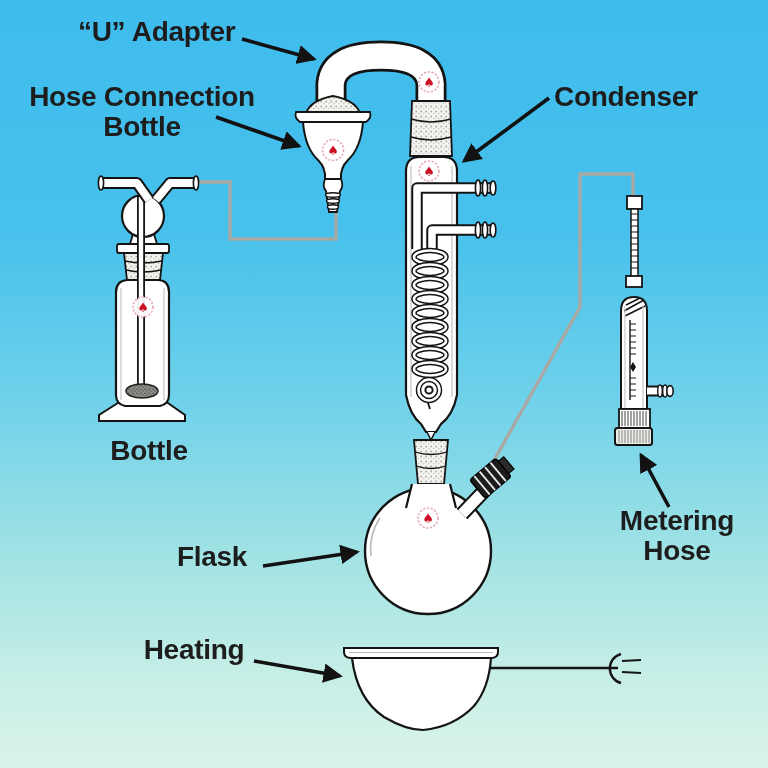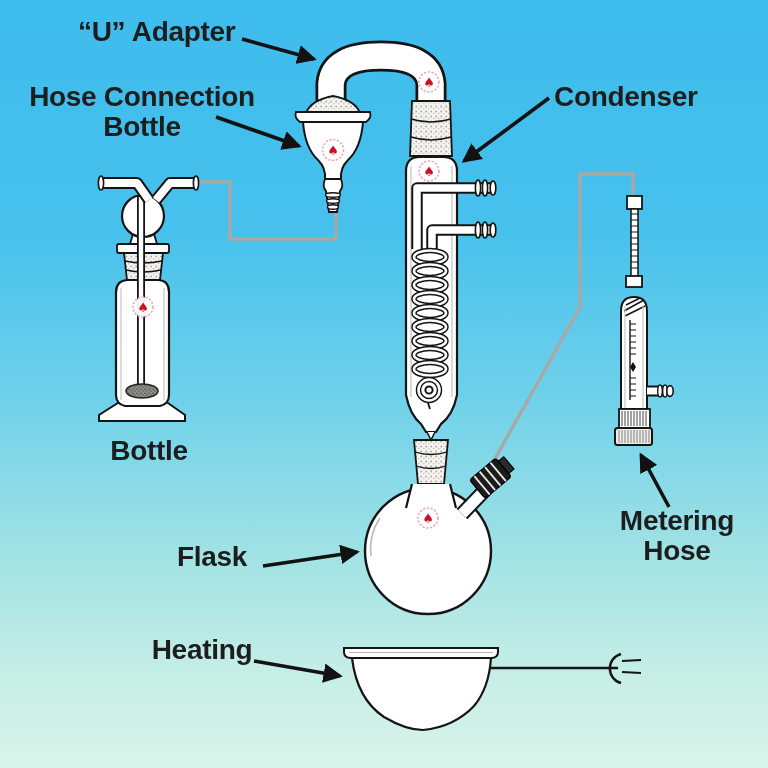--- a/index.html
+++ b/index.html
@@ -229,17 +229,17 @@
 
   <div class="lbl" style="left:177px; top:542px;">
     <div>Flask</div>
   </div>
 
   <div class="lbl center" style="left:599px; top:506px; width:156px;">
     <div>Metering</div>
     <div>Hose</div>
   </div>
 
-  <div class="lbl center" style="left:130px; top:635px; width:144px;text-align:center;">
+  <div class="lbl center" style="left:122px; top:635px; width:144px;text-align:center;">
     <div>Heating</div>
   </div>
 
 </div>
 
 </body></html>

